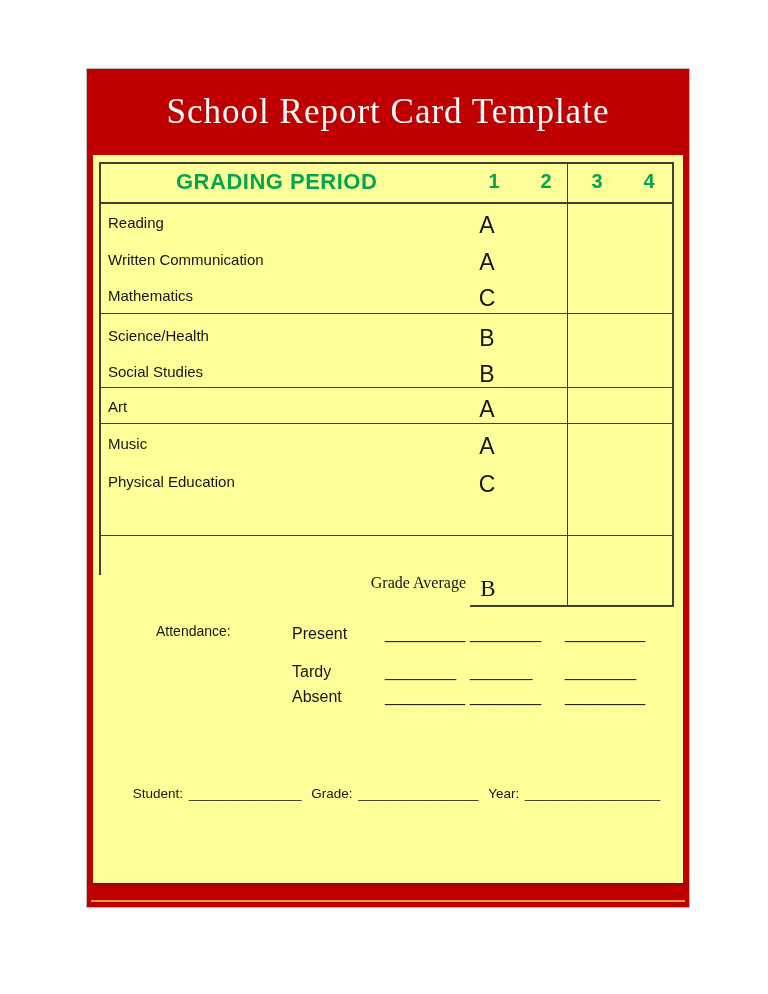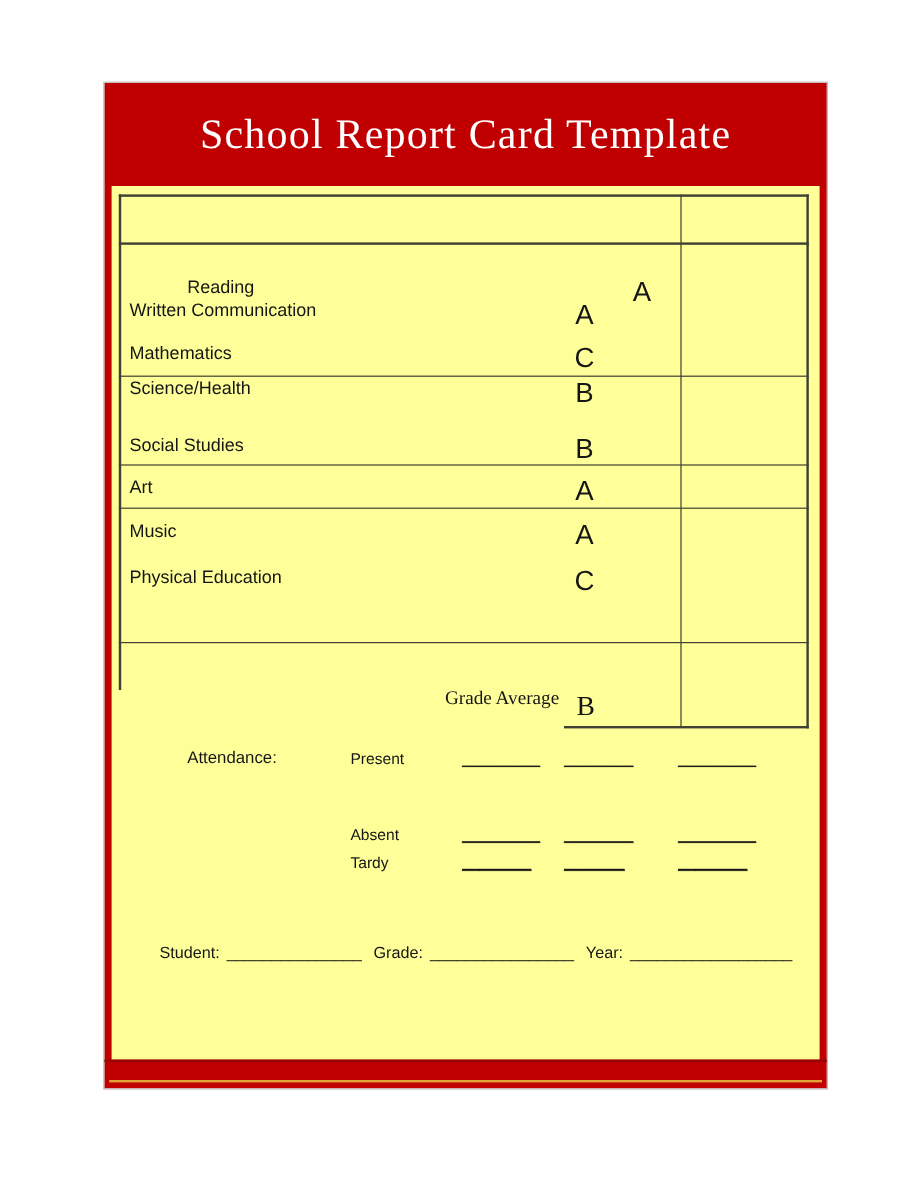--- a/index.html
+++ b/index.html
@@ -26,34 +26,34 @@
   .bb{left:371px;top:443px;width:204px;height:2px;}
 
   .thead{position:absolute;left:0;top:0;width:575px;height:40px;}
   .gp-label{position:absolute;left:77px;top:7px;font-size:22px;font-weight:bold;color:#00A650;letter-spacing:.5px;}
   .pn{position:absolute;top:8px;width:24px;text-align:center;font-size:20px;font-weight:bold;color:#00A650;}
   .p1{left:383px;}.p2{left:435px;}.p3{left:486px;}.p4{left:538px;}
 
   .row{position:absolute;left:0;width:468px;height:36px;}
   .subj{position:absolute;left:9px;top:50%;transform:translateY(-50%);font-size:15px;}
   .grade{position:absolute;left:370px;width:36px;text-align:center;top:50%;transform:translateY(-38%);font-size:23px;}
-  .r0{top:60px;margin-left:48px;}.r1{top:79px;}.r2{top:115px;}
-  .r3{top:144px;text-decoration:underline;}.r4{top:191px;height:35px;}
+  .r0{top:42px;}.r1{top:79px;}.r2{top:115px;}
+  .r3{top:155px;text-decoration:underline;}.r4{top:191px;height:35px;}
   .r5{top:227px;height:34px;}
   .r6{top:263px;}.r7{top:300px;height:38px;padding-left:20px;}
   .srow{position:absolute;left:0;top:373px;width:468px;height:70px;font-family:Liberation Serif, serif;}
   .sum-label{position:absolute;right:101px;bottom:13px;font-size:16px;}
   .sum-grade{position:absolute;left:371px;width:36px;bottom:3px;text-align:center;font-size:23px;}
 
   
   .att-label{position:absolute;left:20px;top:468px;font-size:14px;margin-left:43px;}
-  .att-row{position:absolute;left:0;width:656px;height:18px;font-size:13px;text-align:center;}
-  .att-present{top:470px;}.att-absent{top:503px;margin-top:30px;}.att-tardy{top:556px;}
+  .att-row{position:absolute;left:0;width:656px;height:18px;font-size:16px;text-align:center;}
+  .att-present{top:470px;}.att-absent{top:503px;margin-top:30px;}.att-tardy{top:508px;}
   .att-row .lbl{position:absolute;left:199px;}
-  .att-row .blank{position:absolute;letter-spacing:0;text-decoration:underline;}
+  .att-row .blank{position:absolute;letter-spacing:0;}
   .bk0{left:292px;}.bk1{left:377px;}.bk2{left:472px;}
 
   
   .legend1,.legend2{position:absolute;width:100%;text-align:center;font-size:11px;color:#242424;}
   .legend1{top:581px;}
   .legend2{top:604px;}
   .student{position:absolute;top:631px;width:100%;text-align:center;font-size:13.5px;white-space:nowrap;}
   .student .sl-label{margin-left:6px;}
   .student .first{margin-left:17px;}
   .student .sl-blank{margin-left:2px;text-align:right;}
@@ -80,20 +80,27 @@
         <div class="ln bleft"></div>
         <div class="ln bright"></div>
         <div class="ln bdiv"></div>
         <div class="ln hh1"></div>
         <div class="ln hh2"></div>
         <div class="ln hh3"></div>
         <div class="ln hh4"></div>
         <div class="ln hh5"></div>
         <div class="ln bb"></div>
 
+        <div class="thead">
+          <span class="gp-label">GRADING PERIOD</span>
+          <span class="pn p1">1</span>
+          <span class="pn p2">2</span>
+          <span class="pn p3">3</span>
+          <span class="pn p4">4</span>
+        </div>
 
         <div class="row r0">
           <span class="subj">Reading</span>
           <span class="grade">A</span>
         </div>
         <div class="row r1">
           <span class="subj">Written Communication</span>
           <span class="grade">A</span>
         </div>
         <div class="row r2">

